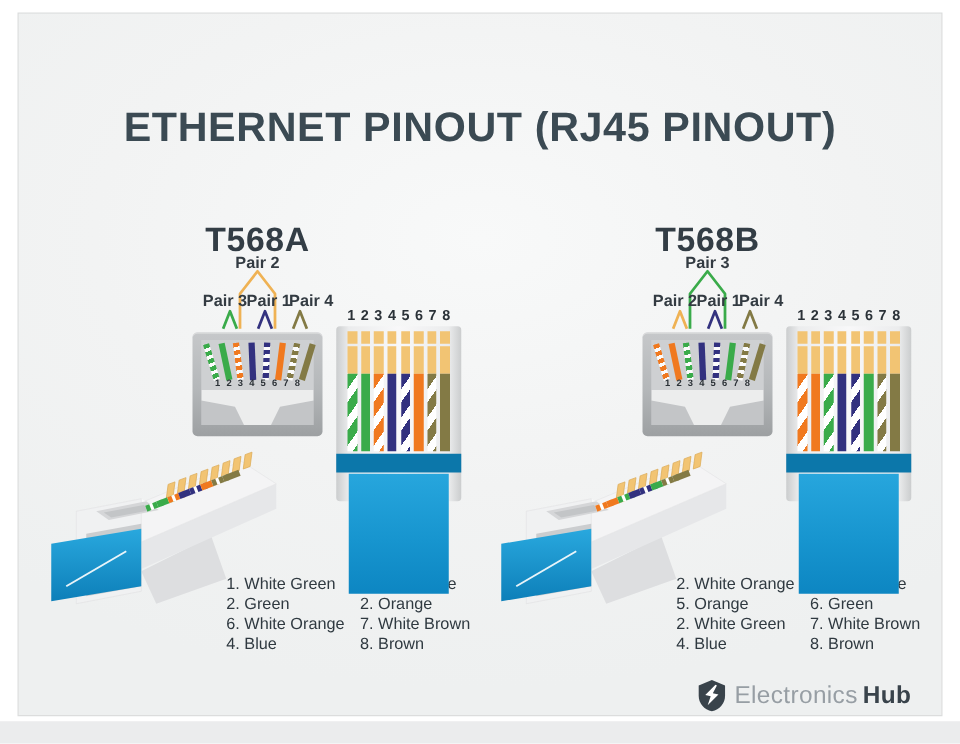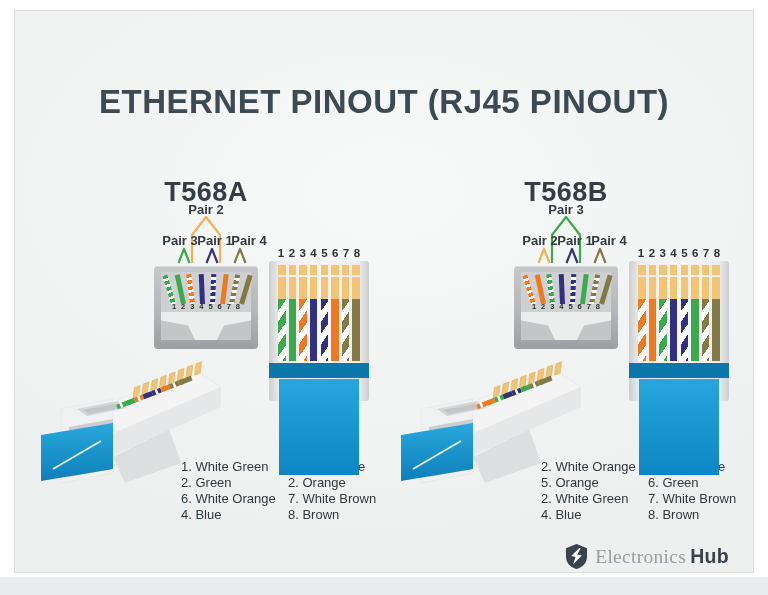--- a/index.html
+++ b/index.html
@@ -73,21 +73,21 @@
   .plug3d{position:absolute;left:10px;top:208px;width:190px;height:140px;overflow:visible;}
 
   
   .wire-lists{position:absolute;left:150px;top:318px;width:215px;display:flex;}
   .wire-list{list-style:none;margin:0;padding:0;width:107px;
     font-size:13px;font-weight:400;color:#2f3940;line-height:16px;}
 
   
   .brand{position:absolute;right:24px;top:532px;display:flex;align-items:center;gap:7px;}
   .brand-text{font-size:19.5px;letter-spacing:.3px;}
-  .brand-light{color:#979ea4;font-weight:400;font-family:Liberation Serif, serif;}
+  .brand-light{color:#979ea4;font-weight:400;}
   .brand-bold{color:#39434b;font-weight:700;margin-left:4px;}
 </style>
 </head>
 <body>
 
 <div class="panel">
   <h1 class="page-title">ETHERNET PINOUT (RJ45 PINOUT)</h1>
 
   <section class="standard" id="std0">
     <h2 class="std-title">T568A</h2>

